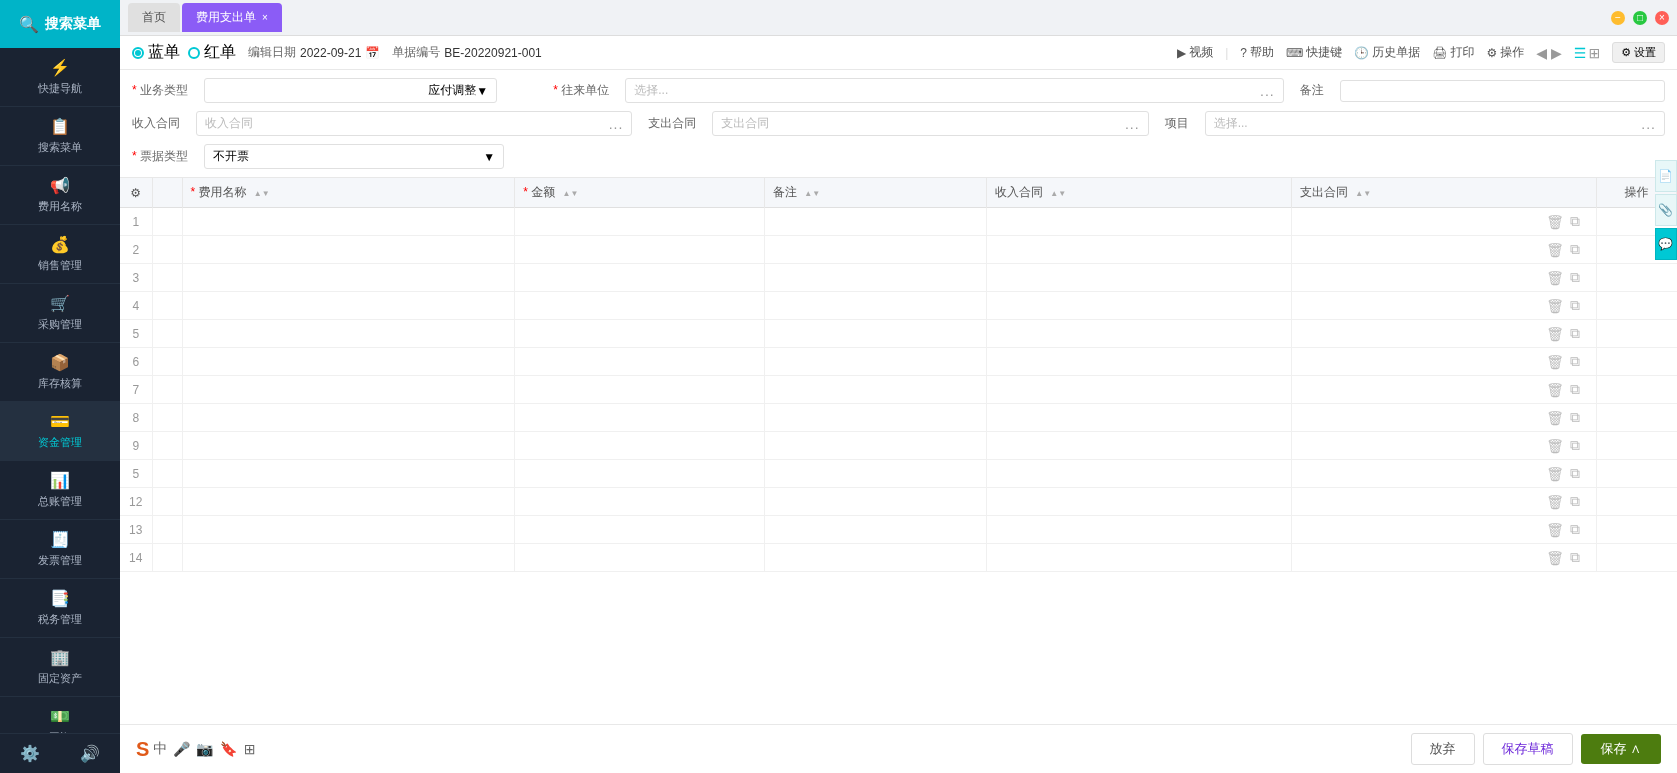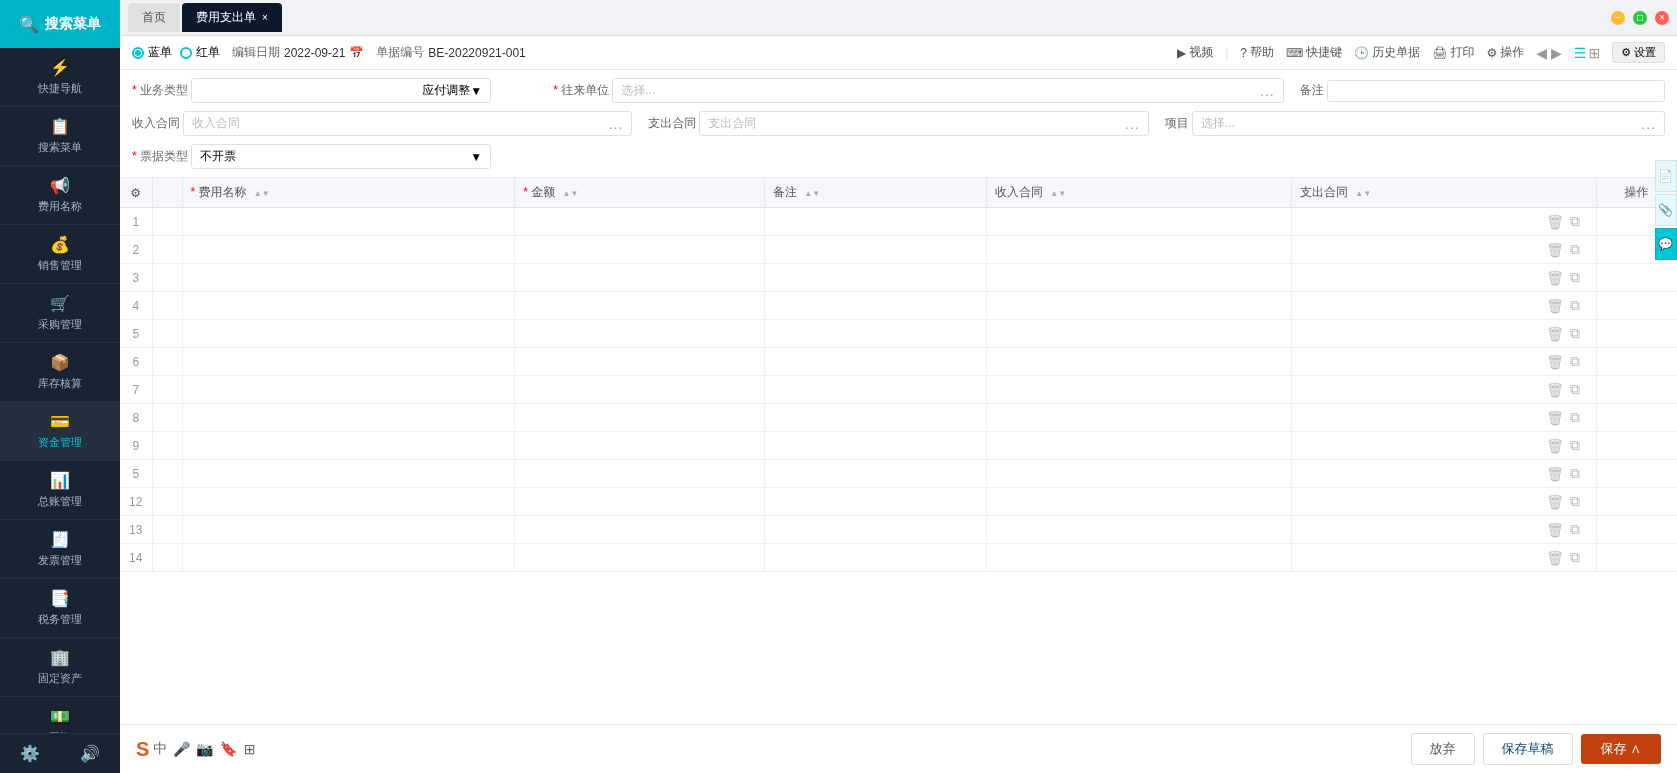--- a/index.html
+++ b/index.html
@@ -74,21 +74,21 @@
       border-radius: 4px 4px 0 0;
       cursor: pointer;
       font-size: 12px;
       color: #555;
       background: #e0e0e0;
       display: flex;
       align-items: center;
       gap: 6px;
     }
     .tab.active {
-      background: #0f172a;
+      background: #8b5cf6;
       color: white;
     }
     .tab .close-btn { font-size: 10px; cursor: pointer; }
     .window-controls { margin-left: auto; display: flex; gap: 8px; }
     .win-btn { width: 14px; height: 14px; border-radius: 50%; cursor: pointer; display: flex; align-items: center; justify-content: center; font-size: 10px; }
     .win-close { background: #ff5f57; color: white; }
     .win-min { background: #febc2e; color: white; }
     .win-max { background: #28c840; color: white; }
 
     
@@ -104,21 +104,21 @@
     
     .toolbar {
       display: flex;
       align-items: center;
       padding: 6px 12px;
       border-bottom: 1px solid #e8e8e8;
       gap: 12px;
       flex-wrap: wrap;
     }
     .radio-group { display: flex; align-items: center; gap: 8px; }
-    .radio-item { display: flex; align-items: center; gap: 4px; cursor: pointer; font-size: 12px; }
+    .radio-item { display: flex; align-items: center; gap: 4px; cursor: pointer; font-size: 16px; }
     .radio-dot { width: 12px; height: 12px; border-radius: 50%; border: 2px solid #00c8d4; display: flex; align-items: center; justify-content: center; }
     .radio-dot.checked::after { content: ''; width: 6px; height: 6px; border-radius: 50%; background: #00c8d4; }
     .form-field { display: flex; align-items: center; gap: 4px; font-size: 12px; color: #555; }
     .field-label { color: #666; white-space: nowrap; }
     .field-value { color: #333; }
     .toolbar-actions { margin-left: auto; display: flex; align-items: center; gap: 12px; }
     .toolbar-btn { display: flex; align-items: center; gap: 3px; font-size: 12px; color: #555; cursor: pointer; }
     .settings-btn { background: #f0f0f0; border: 1px solid #ddd; border-radius: 3px; padding: 2px 8px; font-size: 11px; cursor: pointer; display: flex; align-items: center; gap: 3px; }
 
     
@@ -130,21 +130,21 @@
       border-bottom: 1px solid #e8e8e8;
     }
     .fields-row {
       display: flex;
       align-items: center;
       gap: 16px;
     }
     .field-group {
       display: flex;
       align-items: center;
-      gap: 3px;
+      gap: 16px;
       flex: 1;
     }
     .field-group .label { color: #666; font-size: 12px; white-space: nowrap; }
     .field-input {
       flex: 1;
       border: 1px solid #e0e0e0;
       border-radius: 3px;
       padding: 3px 8px;
       font-size: 12px;
       color: #333;
@@ -221,22 +221,22 @@
     .brand-s { color: #e05a1a; font-size: 20px; font-weight: bold; }
 
     .btn {
       padding: 6px 18px;
       border-radius: 3px;
       font-size: 13px;
       cursor: pointer;
       border: 1px solid #ddd;
     }
     .btn-default { background: white; color: #555; }
-    .btn-save-draft { background: white; color: #0c4a6e; border: 1px solid #ddd; }
-    .btn-save { background: #c2410c; color: white; border: none; padding: 6px 20px; }
+    .btn-save-draft { background: white; color: #6d28d9; border: 1px solid #ddd; }
+    .btn-save { background: #4d7c0f; color: white; border: none; padding: 6px 20px; }
 
     
     .nav-arrows { display: flex; gap: 4px; align-items: center; }
     .nav-arrow { font-size: 14px; color: #999; cursor: pointer; }
     .view-icons { display: flex; gap: 2px; }
     .view-icon { font-size: 14px; color: #999; cursor: pointer; }
     .view-icon.active { color: #00c8d4; }
   </style>
 </head>
 <body>

